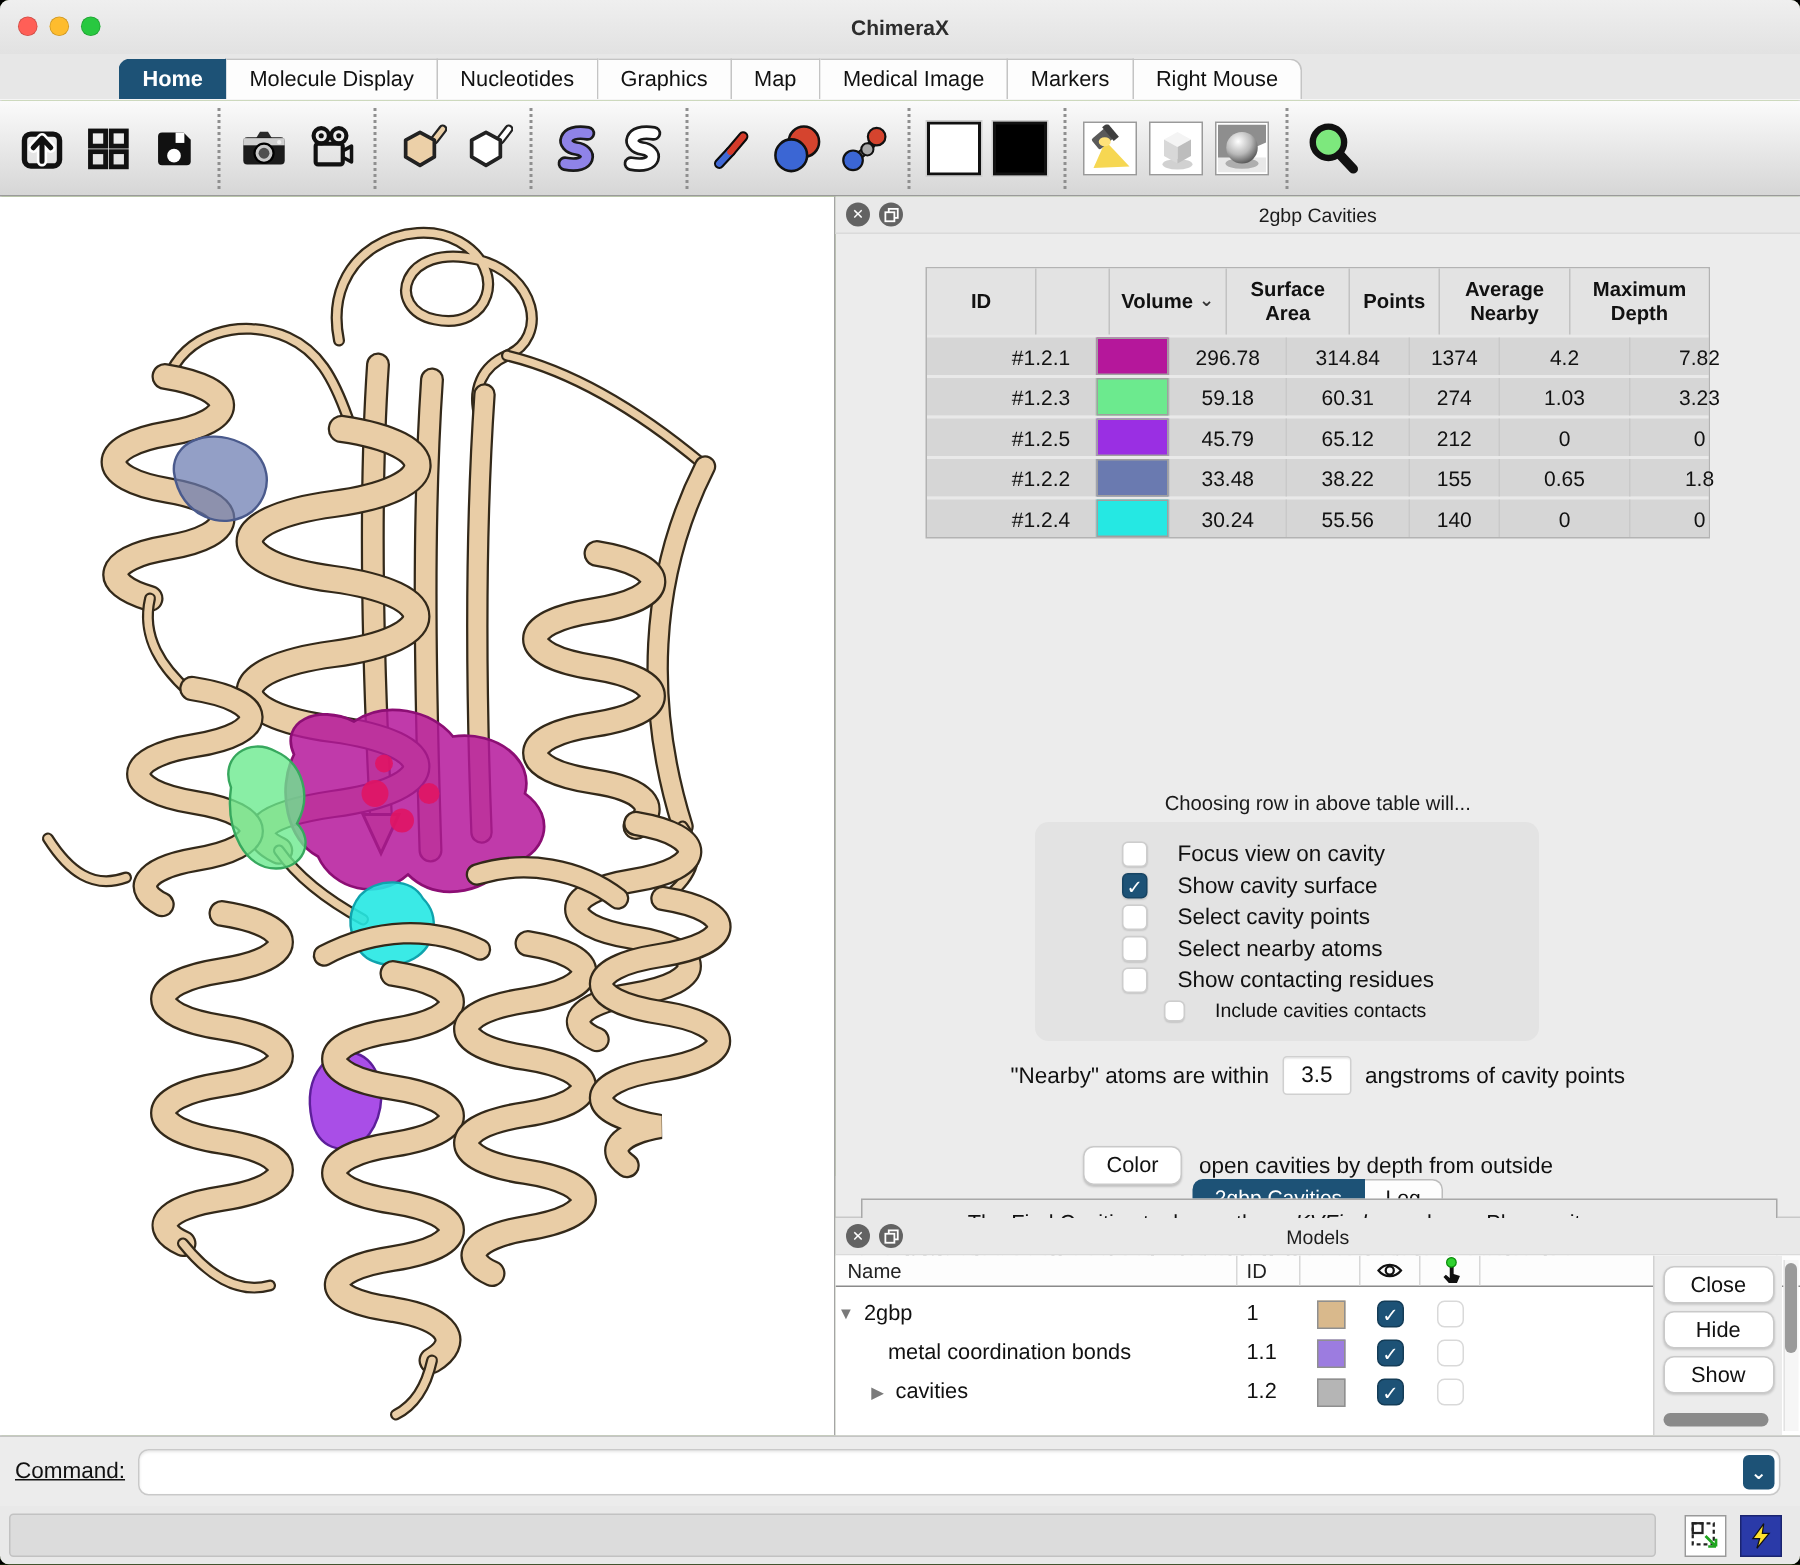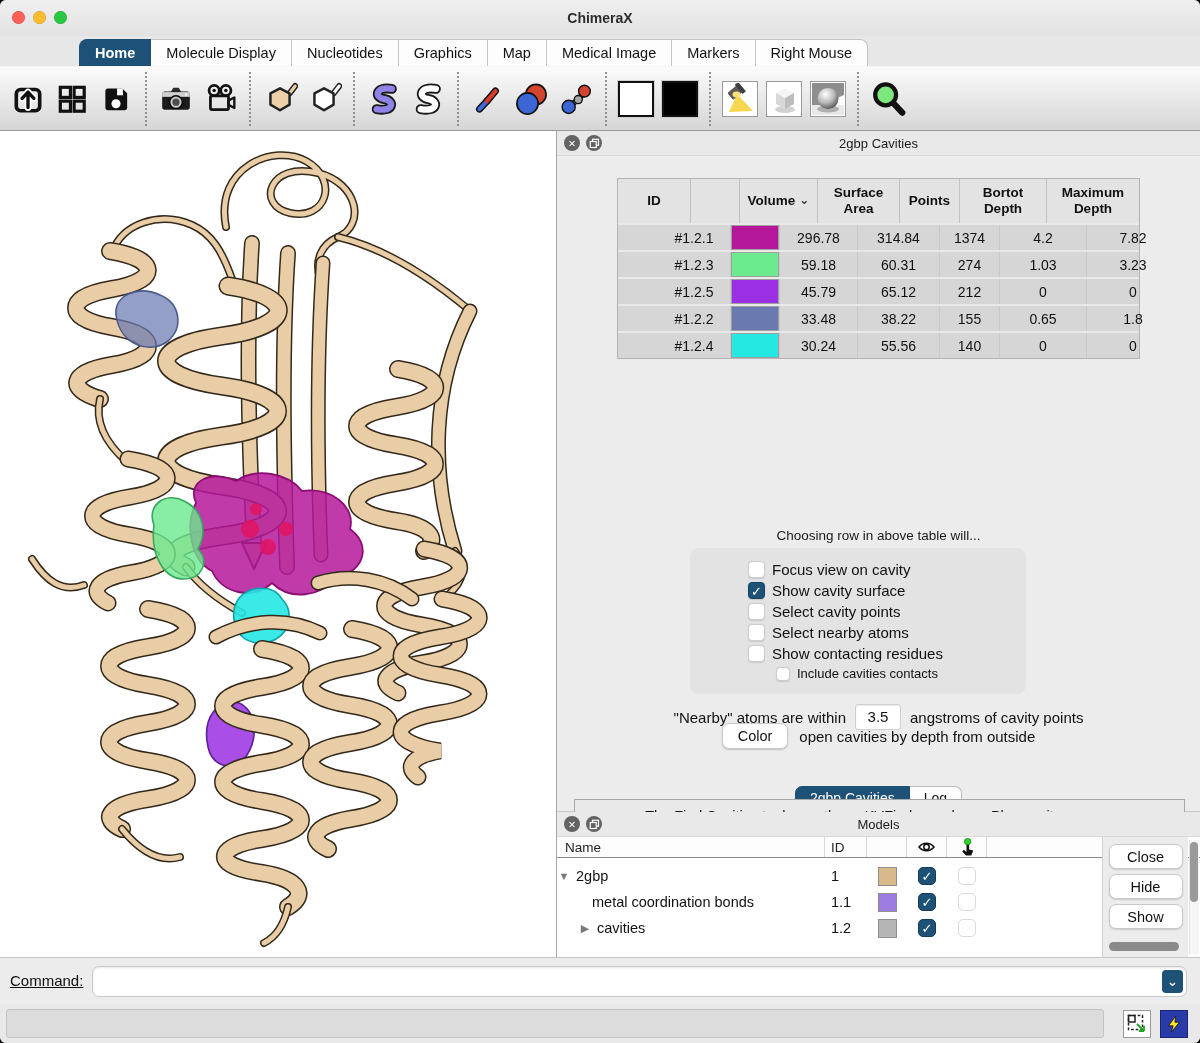--- a/index.html
+++ b/index.html
@@ -46,30 +46,30 @@
   .cav-hcell{display:flex;align-items:center;justify-content:center;text-align:center;font-weight:bold;font-size:13.5px;line-height:1.15;padding:4px 2px;border-right:1px solid #c2c2c2;height:44px;}
   .cav-hcell:last-child{border-right:none;}
   .cav-row{display:grid;grid-template-columns:73px 49px 78px 82px 60px 87px 92px;background:#d6d6d6;border-top:2px solid #e9e9e9;padding-left:40px;}
   .cav-cell{display:flex;align-items:center;justify-content:center;height:25px;border-right:1px solid #c9c9c9;}
   .cav-cell:last-child{border-right:none;}
   .swatch{width:100%;height:100%;border:1px solid #9f9f9f;}
   .sort-ind{font-size:12px;margin-left:4px;color:#333;}
 
   #choosing{position:absolute;top:372px;left:0;right:0;text-align:center;font-size:13.5px;color:#1a1a1a;}
   #groupbox{position:absolute;top:392px;left:133px;width:336px;height:146px;background:#e3e3e3;border-radius:9px;padding:13px 0 0 58px;}
-  .opt-row{display:flex;align-items:center;gap:7px;margin-bottom:4px;font-size:15px;color:#111;}
+  .opt-row{display:flex;align-items:center;gap:20px;margin-bottom:4px;font-size:15px;color:#111;}
   .cb{width:17px;height:17px;border-radius:4px;background:#fff;border:1px solid #cdcdcd;box-shadow:0 .5px 1px rgba(0,0,0,.12);flex:0 0 auto;}
   .cb.checked{background:#1d5276;border-color:#174463;position:relative;}
   .cb.checked::after{content:"✓";position:absolute;inset:0;color:#fff;font-size:13px;font-weight:bold;text-align:center;line-height:17px;}
   .opt-sub{margin-left:28px;font-size:13px;}
   .opt-sub .cb{width:14px;height:14px;}
 
   #nearby-row{position:absolute;top:548px;left:0;right:0;display:flex;align-items:center;justify-content:center;gap:9px;font-size:15px;color:#111;}
   #nearby-input{width:46px;height:26px;background:#fff;border:1px solid #d0d0d0;border-radius:3px;text-align:center;font-size:15px;line-height:24px;box-shadow:0 1px 1px rgba(0,0,0,.08) inset;}
-  #color-row{position:absolute;top:567px;left:0;right:0;display:flex;align-items:center;justify-content:center;gap:11px;font-size:15px;color:#111;}
+  #color-row{position:absolute;top:608px;left:0;right:0;display:flex;align-items:center;justify-content:center;gap:11px;font-size:15px;color:#111;}
   .push-btn{background:#fff;border:1px solid #c9c9c9;border-radius:7px;padding:4px 15px;font-size:14.5px;color:#111;box-shadow:0 1px 1.5px rgba(0,0,0,.18);}
 
   #citation{position:absolute;top:643px;left:17px;right:15px;height:122px;background:#e9e9e9;border:1px solid #a8a8a8;padding:8px 60px 8px 12px;}
   #cite-intro{text-align:center;font-size:14.5px;color:#111;margin-bottom:7px;}
   #cite-intro i{font-style:italic;}
   .cite-serif{font-family:"Liberation Serif","DejaVu Serif",serif;font-size:14.5px;line-height:1.28;color:#000;}
   #cite-title{max-width:480px;}
   #journal-btn{position:absolute;right:14px;top:50px;width:32px;height:32px;background:linear-gradient(#fdfdfd,#e3e3e3);border:1px solid #adadad;display:flex;align-items:center;justify-content:center;}
 
   
@@ -393,21 +393,21 @@
         <div id="cav-table">
           <div class="cav-hrow">
             <div class="cav-hcell">ID</div>
             <div class="cav-hcell"></div>
             <div class="cav-hcell">
                 <span>Volume</span>
                 <span class="sort-ind">⌄</span>
               </div>
             <div class="cav-hcell">Surface Area</div>
             <div class="cav-hcell">Points</div>
-            <div class="cav-hcell">Bortot Depth</div>
+            <div class="cav-hcell">Average Nearby</div>
             <div class="cav-hcell">Maximum Depth</div>
           </div>
 
           <div class="cav-row">
             <div class="cav-cell">#1.2.1</div>
             <div class="cav-cell">
                 <div class="swatch" style="background-color: rgb(181, 23, 155);"></div>
               </div>
             <div class="cav-cell">296.78</div>
             <div class="cav-cell">314.84</div>

